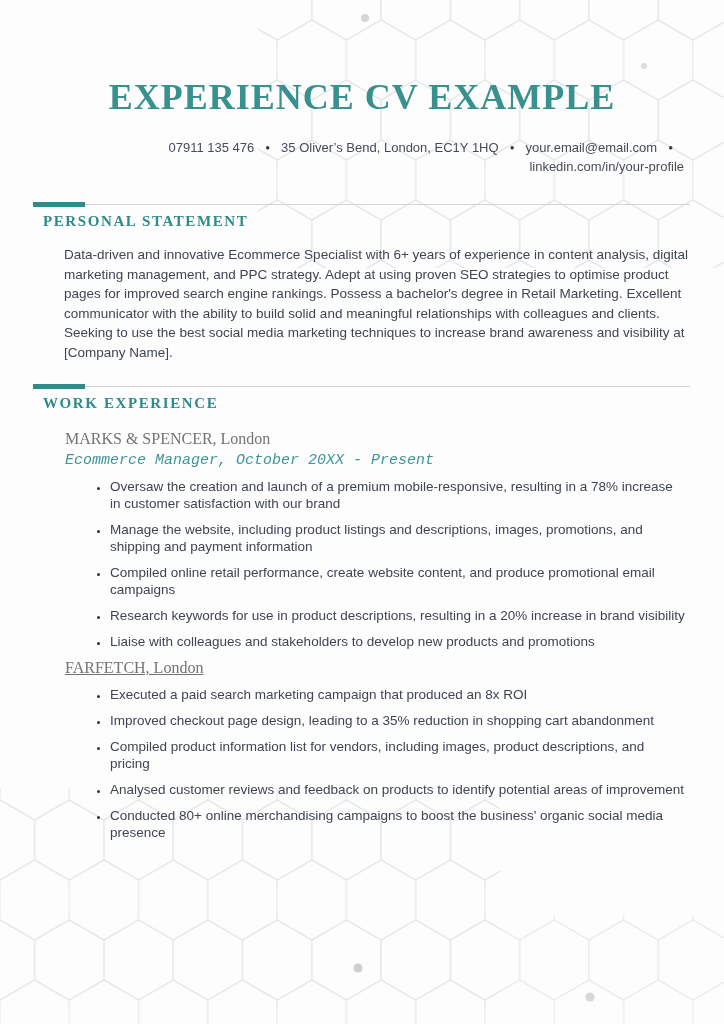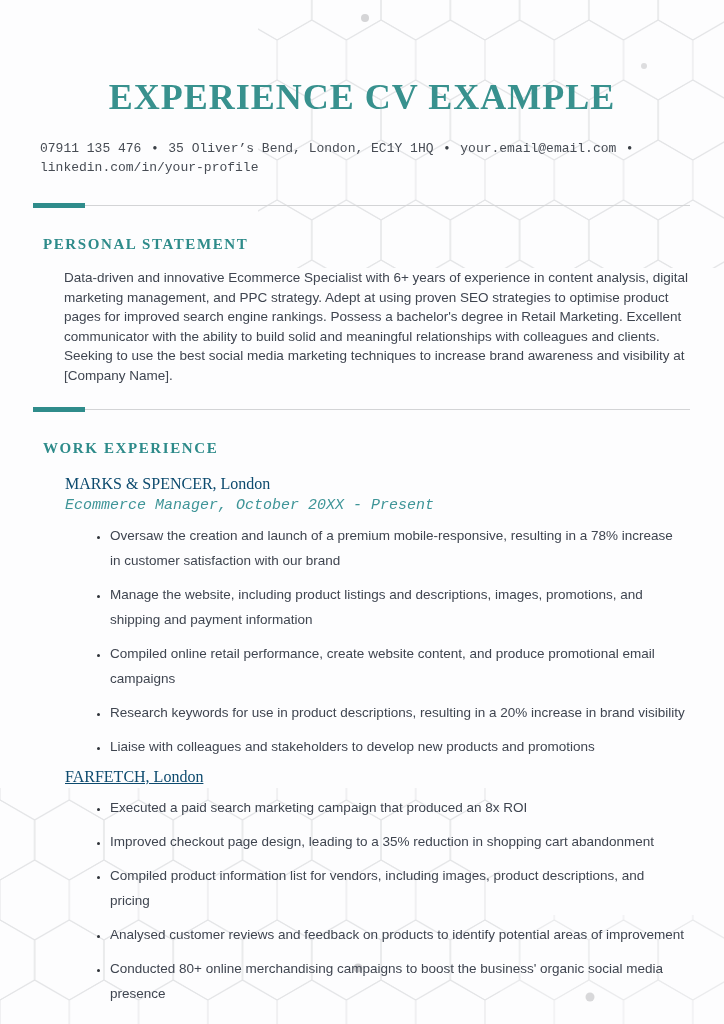--- a/index.html
+++ b/index.html
@@ -4,41 +4,41 @@
 <style>
   html,body{margin:0;padding:0;background:#ffffff;}
   body{width:724px;height:1024px;font-family:"Liberation Sans",sans-serif;color:#3f4550;}
   .page{position:relative;width:724px;height:1024px;background:#fdfdfe;overflow:hidden;}
   .bg{position:absolute;left:0;top:0;z-index:0;}
   .content{position:relative;z-index:1;}
 
   .title{font-family:"Liberation Serif","DejaVu Serif",serif;font-weight:700;
          color:#38918e;font-size:36px;letter-spacing:1px;text-align:center;
          margin:76px 20px 20px 20px;}
-  .contact{text-align:left;font-size:13px;color:#474c54;line-height:19px;margin:8px 40px;font-family:Liberation Mono, monospace;}
+  .contact{text-align:right;font-size:13px;color:#474c54;line-height:19px;margin:8px 40px;}
   .contact .sep{display:inline-block;font-size:8px;vertical-align:2px;margin:0 11px;color:#3b4046;}
 
   .divider{position:relative;margin-left:33px;width:657px;height:5px;}
   .divider .line{position:absolute;left:0;top:2px;width:100%;height:0;border-top:1px solid #d3d4d6;}
   .divider .accent{position:absolute;left:0;top:0;width:52px;height:5px;background:#2f8c8b;}
   .divider.first{margin-top:26px;}
   .divider.second{margin-top:22px;}
 
   .section-heading{font-family:"Liberation Serif","DejaVu Serif",serif;font-weight:700;
-         color:#2e8b8a;font-size:15px;letter-spacing:1.6px;margin:28px 0 0 43px;}
+         color:#2e8b8a;font-size:15px;letter-spacing:1.6px;margin:6px 0 0 43px;}
 
   .statement{margin:15px 36px 0 64px;font-size:13.5px;line-height:19.5px;color:#3f4550;}
 
   .job{margin-left:65px;margin-right:38px;}
-  .company{font-family:"Liberation Serif","DejaVu Serif",serif;font-size:16px;color:#0c4a6e;
+  .company{font-family:"Liberation Serif","DejaVu Serif",serif;font-size:16px;color:#737373;
          margin-top:18px;}
   .job-title{font-family:Liberation Mono, monospace;font-style:italic;
          color:#3f9598;font-size:15px;margin-top:4px;}
   ul.bullets{margin:9px 0 0 0;padding-left:45px;list-style:disc;}
-  ul.bullets li{font-size:13.5px;line-height:25px;margin-bottom:9px;color:#3f4550;}
+  ul.bullets li{font-size:13.5px;line-height:17px;margin-bottom:9px;color:#3f4550;}
   ul.bullets li::marker{font-size:11px;color:#2f3339;}
   .job.second .company{margin-top:9px;text-decoration:underline;}
 </style>
 </head>
 <body>
 
 <div class="page">
 
   <svg class="bg" width="724" height="1024" viewBox="0 0 724 1024" aria-hidden="true">
     <defs>

